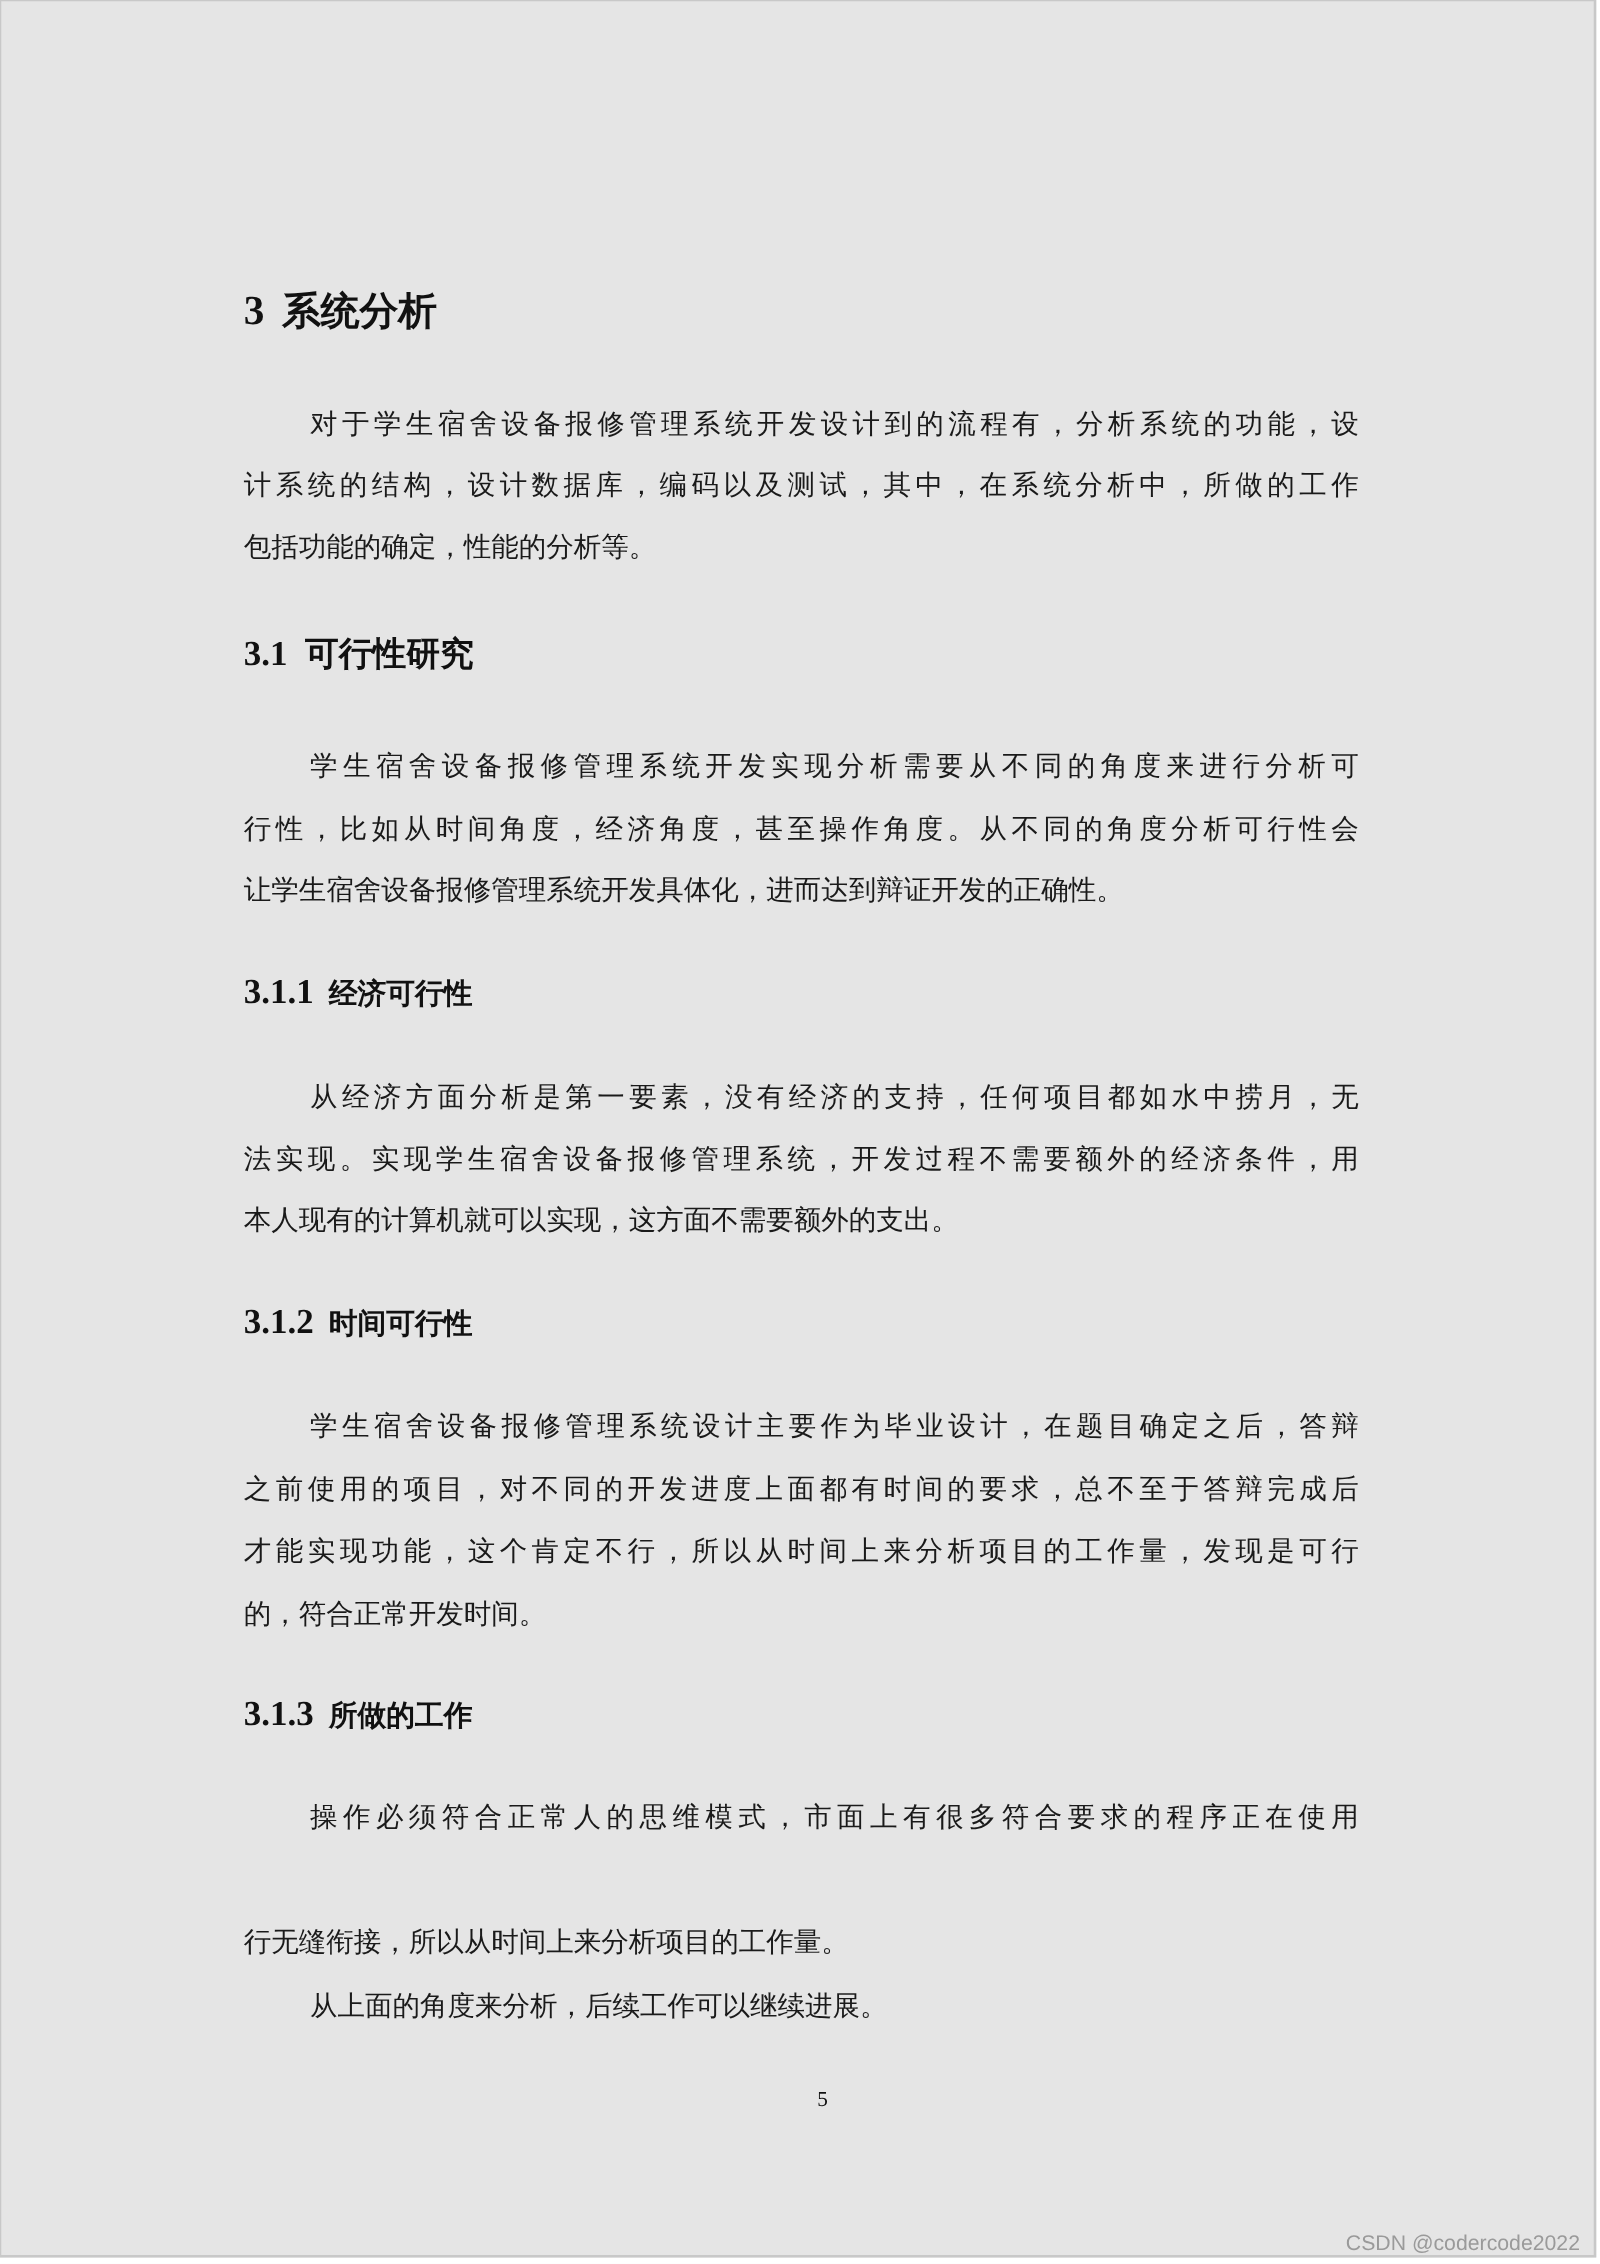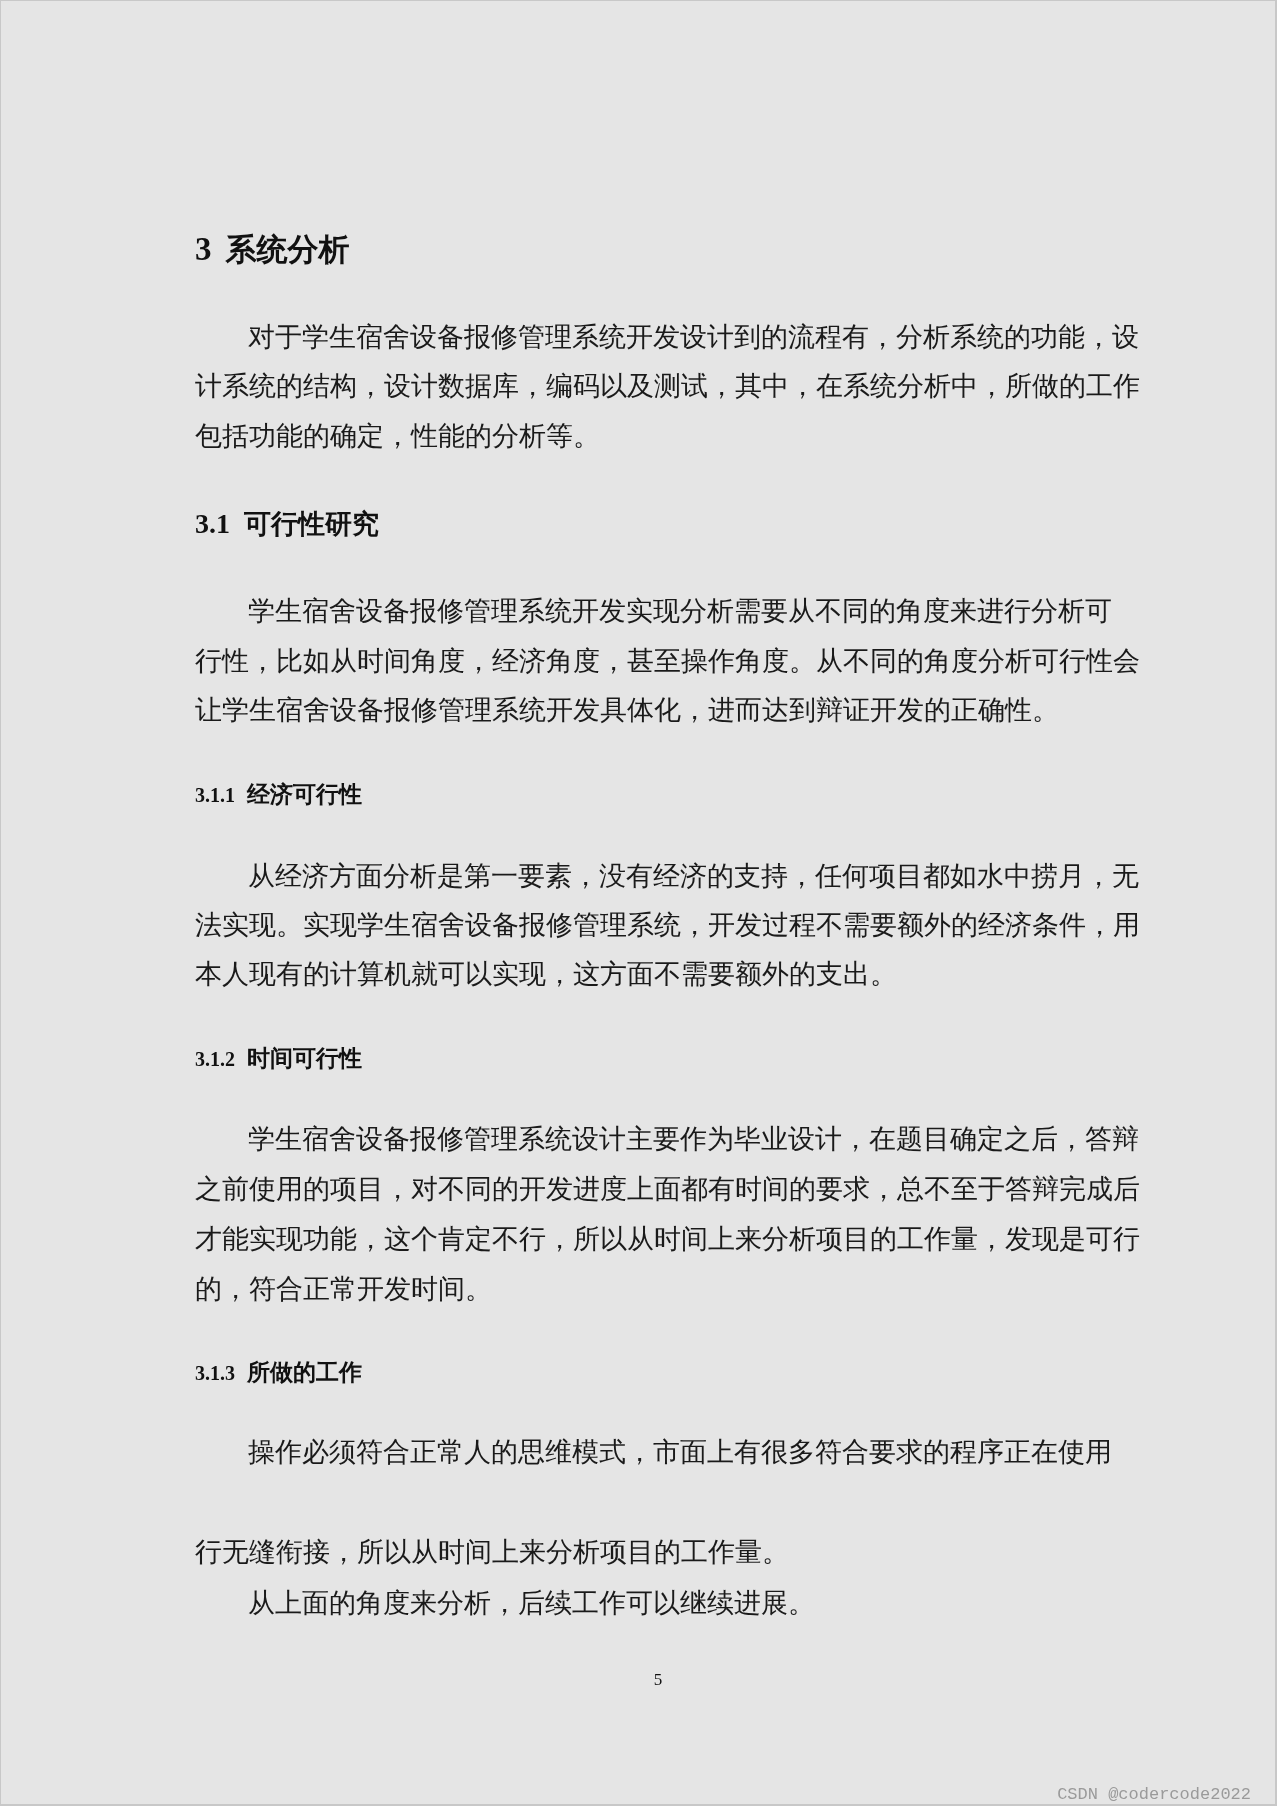--- a/index.html
+++ b/index.html
@@ -50,29 +50,29 @@
     }
     .h2 .num { margin-right: 14px; font-family: "Liberation Serif", serif; font-size: 28px; }
     .h3 {
       font-family: "DejaVu Serif", "Liberation Serif", serif;
       font-weight: bold;
       font-size: 23px;
       line-height: 32px;
       height: 32px;
       white-space: nowrap;
     }
-    .h3 .num { margin-right: 12px; font-family: "Liberation Serif", serif; font-size: 20px; }
+    .h3 .num { margin-right: 12px; font-family: "Liberation Serif", serif; font-size: 28px; }
     .line {
       position: absolute;
       left: 194px;
       width: 892px;
       height: 40px;
       line-height: 40px;
-      font-family: Liberation Mono, monospace;
-      font-size: 27px;
+      font-family: Liberation Sans, sans-serif;
+      font-size: 22px;
       color: #1a1a1a;
       white-space: nowrap;
       text-align: justify;
       text-align-last: justify;
       letter-spacing: 0px;
     }
     .line.last { text-align-last: left; }
     .line.indent { left: 247px; width: 839px; }
     .pagenum {
       position: absolute;
@@ -80,23 +80,23 @@
       width: 34px;
       text-align: center;
       top: 1666px;
       font-family: "Liberation Serif", serif;
       font-size: 17px;
       line-height: 26px;
       color: #111111;
     }
     .watermark {
       position: absolute;
-      right: 29px;
+      right: 16px;
       top: 1784px;
-      font-family: Liberation Mono, monospace;
+      font-family: Liberation Sans, sans-serif;
       font-size: 17px;
       line-height: 22px;
       color: #9a9a9a;
     }
   </style>
 </head>
 <body>
 
 <div class="page">
 

